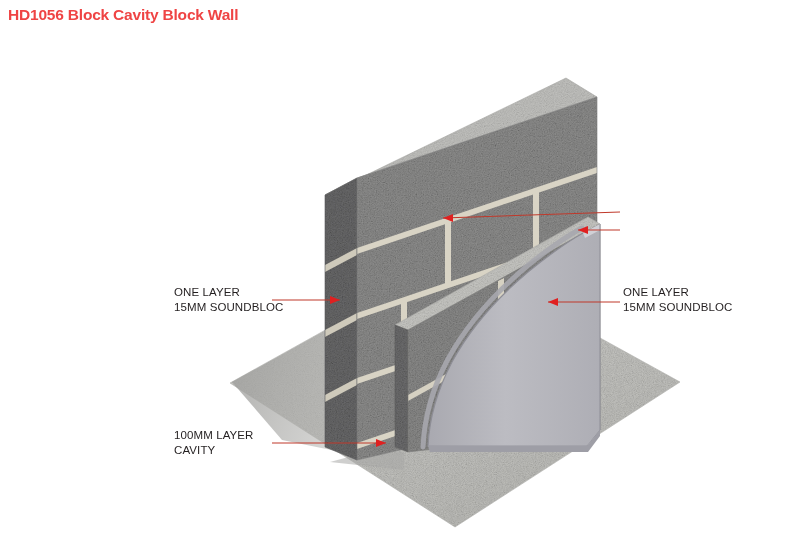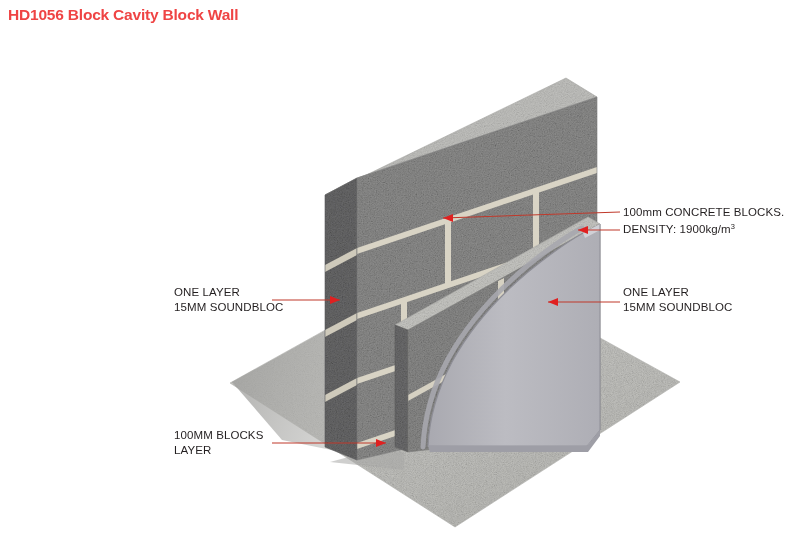--- a/index.html
+++ b/index.html
@@ -234,35 +234,31 @@
 
     <g fill="#e02020">
       <polygon points="443,218 453,214 453,222"></polygon>
       <polygon points="578,230 588,226 588,234"></polygon>
       <polygon points="548,302 558,298 558,306"></polygon>
       <polygon points="340,300 330,296 330,304"></polygon>
       <polygon points="386,443 376,439 376,447"></polygon>
     </g>
   </svg>
 
-  <div class="callout" id="callout-concrete-blocks">
-    <span class="ln">100mm CONCRETE BLOCKS.</span>
-    <span class="ln"><span>DENSITY: 1900kg/m</span><sup class="unit-sup">3</sup></span>
-  </div>
 
   <div class="callout" id="callout-soundbloc-right">
     <span class="ln">ONE LAYER</span>
     <span class="ln">15MM SOUNDBLOC</span>
   </div>
 
   <div class="callout" id="callout-soundbloc-left">
     <span class="ln">ONE LAYER</span>
     <span class="ln">15MM SOUNDBLOC</span>
   </div>
 
   <div class="callout" id="callout-cavity">
-    <span class="ln">100MM BLOCKS</span>
-    <span class="ln">LAYER</span>
+    <span class="ln">100MM LAYER</span>
+    <span class="ln">CAVITY</span>
   </div>
 
 </div>
 
 <div id="page-title">HD1056 Block Cavity Block Wall</div>
 
 </body></html>

